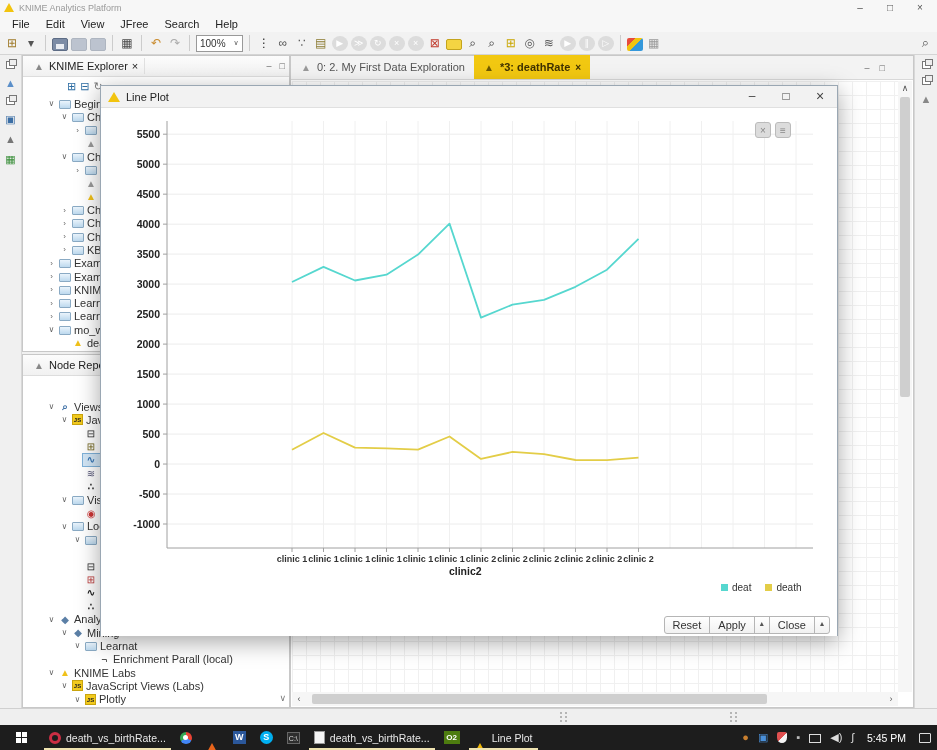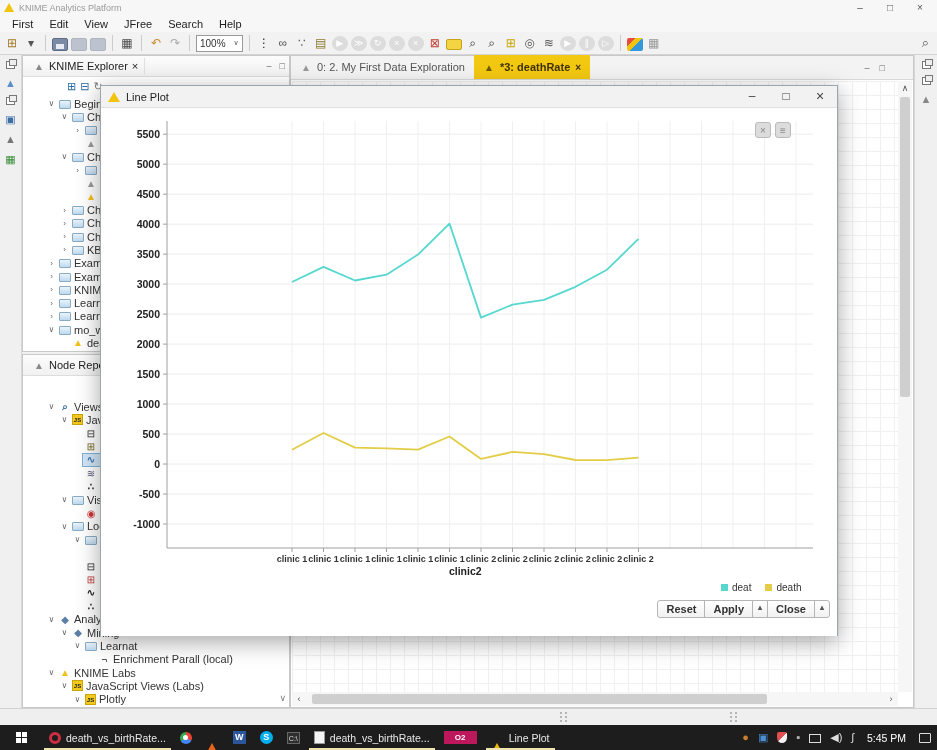--- a/index.html
+++ b/index.html
@@ -75,21 +75,21 @@
   .dlg-title{height:22px;background:#f2f2f2;display:flex;align-items:center;padding-left:7px;border-bottom:1px solid #e0e0e0;}
   .dlg-title .tri{width:0;height:0;border-left:6px solid transparent;border-right:6px solid transparent;border-bottom:10px solid #f2c40f;margin-right:6px;}
   .dlg-title .tt{font-size:11px;color:#222;flex:1;}
   .dlg-ctrl{display:flex;}
   .dlg-ctrl span{width:34px;text-align:center;font-size:12px;color:#444;line-height:21px;}
   .dlg-body{position:relative;height:528px;background:#fff;}
   .view-btns{position:absolute;left:654px;top:14px;display:flex;gap:4px;}
   .view-btns span{width:16px;height:16px;background:#dcdcdc;border:1px solid #bbb;border-radius:3px;color:#888;font-size:10px;line-height:15px;text-align:center;}
   .legend{position:absolute;left:620px;top:474px;display:flex;gap:14px;align-items:center;font-size:10px;color:#333;}
   .legend .sw{width:7px;height:7px;display:inline-block;margin-right:4px;}
-  .footer{position:absolute;right:7px;bottom:18px;display:flex;font-weight:bold;}
+  .footer{position:absolute;right:7px;bottom:2px;display:flex;}
   .footer .fb{border:1px solid #b5b5b5;background:linear-gradient(#fff,#f1f1f1);font-size:11px;color:#333;padding:2px 8px;margin-left:-1px;}
   .footer .fb.car{padding:2px 5px;font-size:8px;color:#555;}
   .footer .fb:first-child{border-radius:3px 0 0 3px;}
   .footer .fb:last-child{border-radius:0 3px 3px 0;}
   #chart-svg text{font-family:"Liberation Sans",sans-serif;}
 
   
   .taskbar{position:absolute;left:0;top:725px;width:937px;height:25px;background:#1d1d1d;display:flex;align-items:stretch;color:#e8e8e8;}
   .tk{display:flex;align-items:center;gap:5px;padding:0 7px;font-size:10.5px;position:relative;}
   .tk.open:after{content:"";position:absolute;left:2px;right:2px;bottom:0;height:2px;background:#efe3b0;}
@@ -100,21 +100,21 @@
   .tk-ic{width:13px;height:13px;flex:none;display:inline-block;text-align:center;font-size:11px;line-height:13px;}
   .ic-opera{width:12px;height:12px;border:3px solid #cc2e44;border-radius:50%;}
   .ic-chrome{width:12px;height:12px;border-radius:50%;background:conic-gradient(#ea4335 0 33%,#4285f4 33% 66%,#34a853 66% 100%);position:relative;}
   .ic-chrome i{position:absolute;left:3.5px;top:3.5px;width:5px;height:5px;border-radius:50%;background:#fff;}
   .ic-vlc{width:0;height:0;border-left:6px solid transparent;border-right:6px solid transparent;border-bottom:11px solid #e8641b;}
   .ic-folder{width:13px;height:10px;background:linear-gradient(#ffe9a8,#f5c64a);border:1px solid #caa23a;border-radius:1px;margin-top:2px;}
   .ic-word{width:13px;height:13px;background:#2b579a;color:#fff;font-weight:bold;font-size:9px;line-height:13px;text-align:center;}
   .ic-skype{width:13px;height:13px;background:#00aff0;border-radius:50%;color:#fff;font-weight:bold;font-size:9px;line-height:13px;text-align:center;}
   .ic-cmd{width:13px;height:12px;background:#2e2e2e;border:1px solid #666;color:#ddd;font-size:7px;line-height:11px;text-align:center;}
   .ic-doc{width:11px;height:13px;background:#f4f4f4;border:1px solid #999;}
-  .ic-outlook{width:33px;height:13px;background:#be185d;color:#fff;font-weight:bold;font-size:8px;line-height:13px;text-align:center;}
+  .ic-outlook{width:16px;height:13px;background:#4d7c0f;color:#fff;font-weight:bold;font-size:8px;line-height:13px;text-align:center;}
   .ic-knime{width:0;height:0;border-left:6px solid transparent;border-right:6px solid transparent;border-bottom:11px solid #f0b90a;}
   .tray{margin-left:auto;display:flex;align-items:center;gap:9px;padding-right:6px;}
   .tray .ti2{font-size:11px;line-height:13px;color:#ddd;}
   .ic-shield{width:10px;height:11px;background:linear-gradient(135deg,#e05050 50%,#f4f4f4 50%);border-radius:2px 2px 50% 50%;}
   .ic-net{width:12px;height:9px;border:1.5px solid #ddd;margin-top:2px;}
   .clock{font-size:10.5px;color:#fff;padding:0 4px;}
   .ic-ac{width:12px;height:10px;border:1.5px solid #ddd;border-radius:1px 1px 1px 0;}
 </style>
 </head>
 <body>
@@ -125,21 +125,21 @@
     <span class="app-tri"></span>
     <span class="t">KNIME Analytics Platform</span>
     <div class="wc">
       <span>–</span>
       <span>□</span>
       <span>×</span>
     </div>
   </div>
 
   <div class="menubar" id="menubar">
-      <span>First</span>
+      <span>File</span>
       <span>Edit</span>
       <span>View</span>
       <span>JFree</span>
       <span>Search</span>
       <span>Help</span>
     </div>
 
   <div class="toolbar" id="toolbar">
       <span class="tbi" style="color:#a07c2c">⊞</span>
       <span class="tbi" style="color:#555">▾</span>

